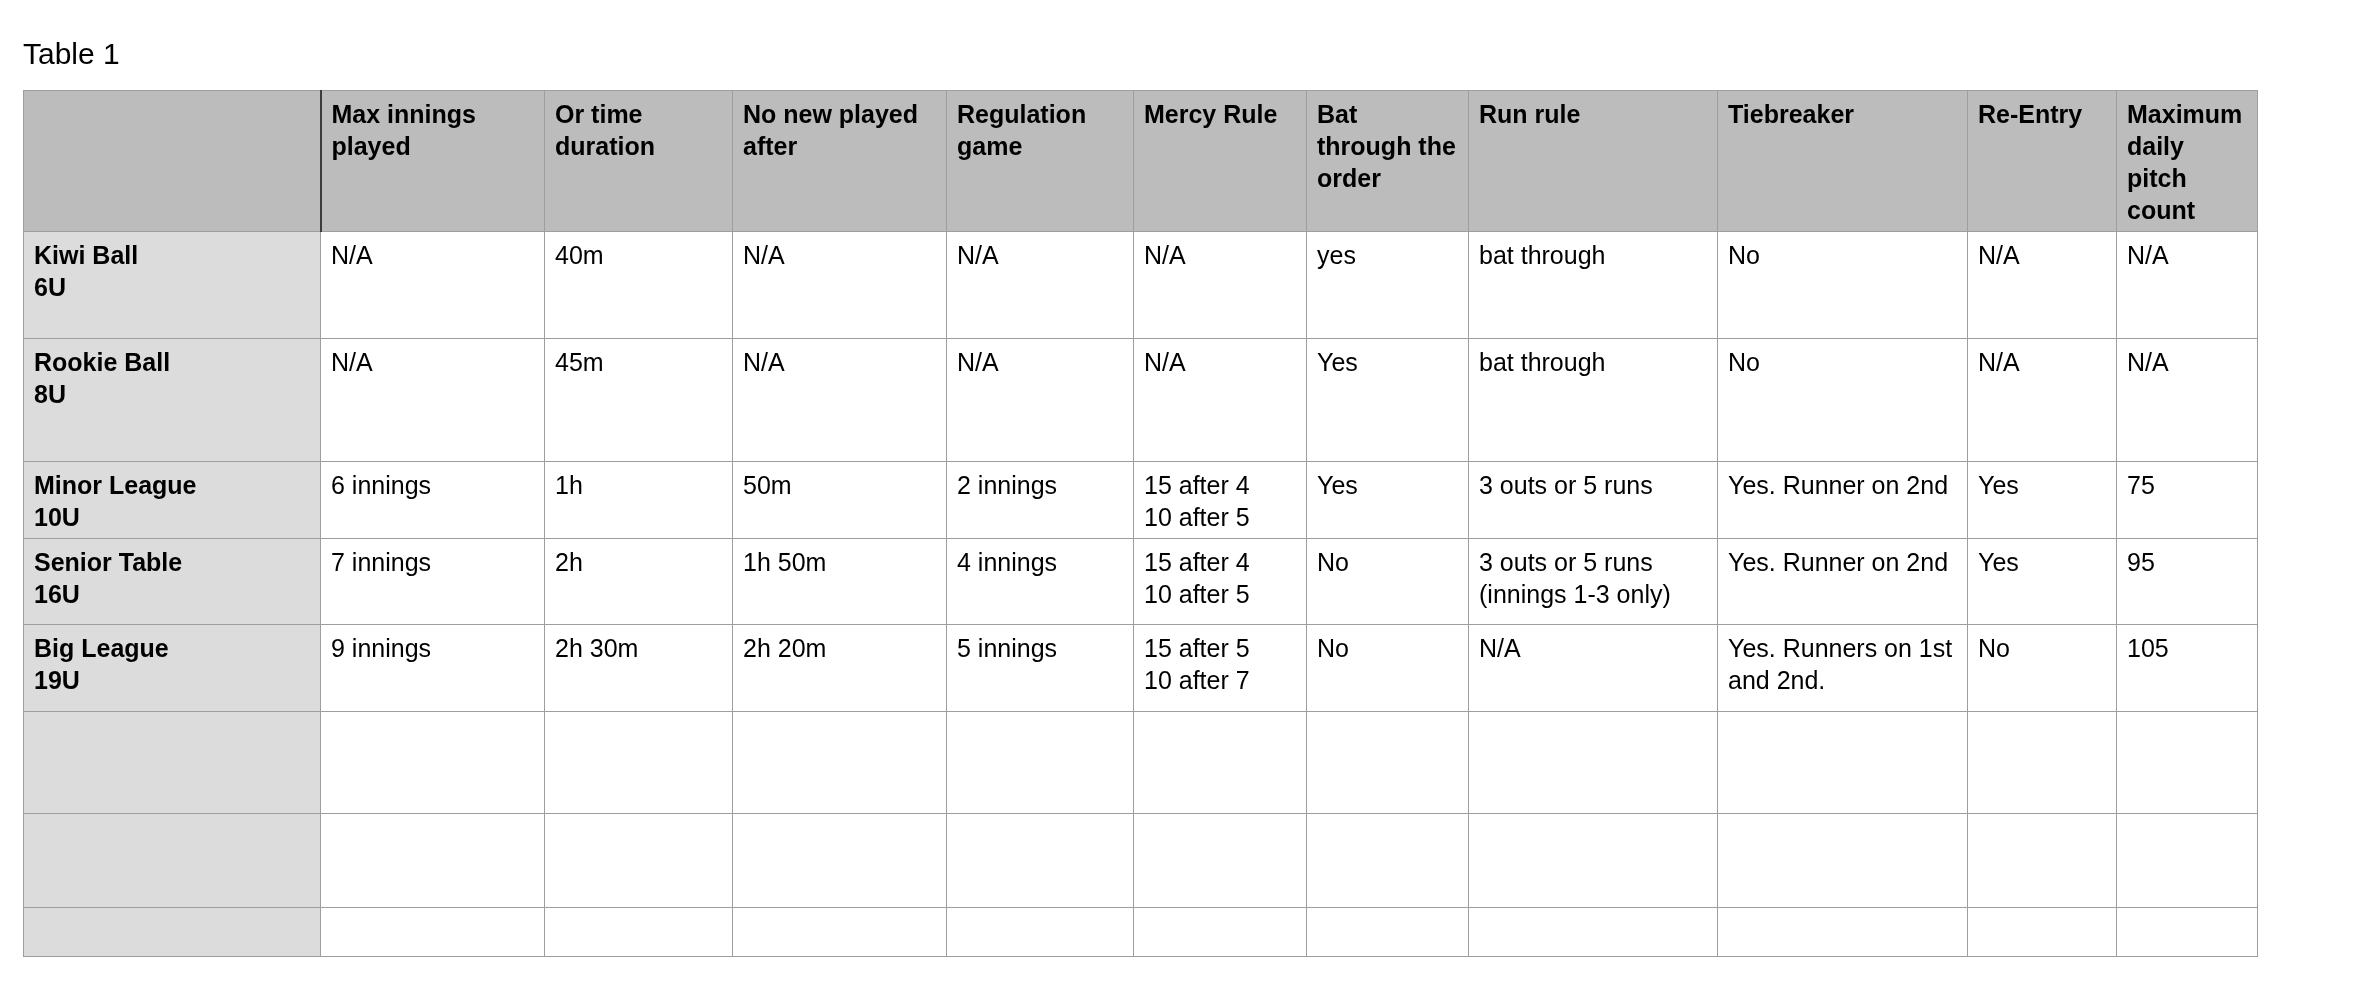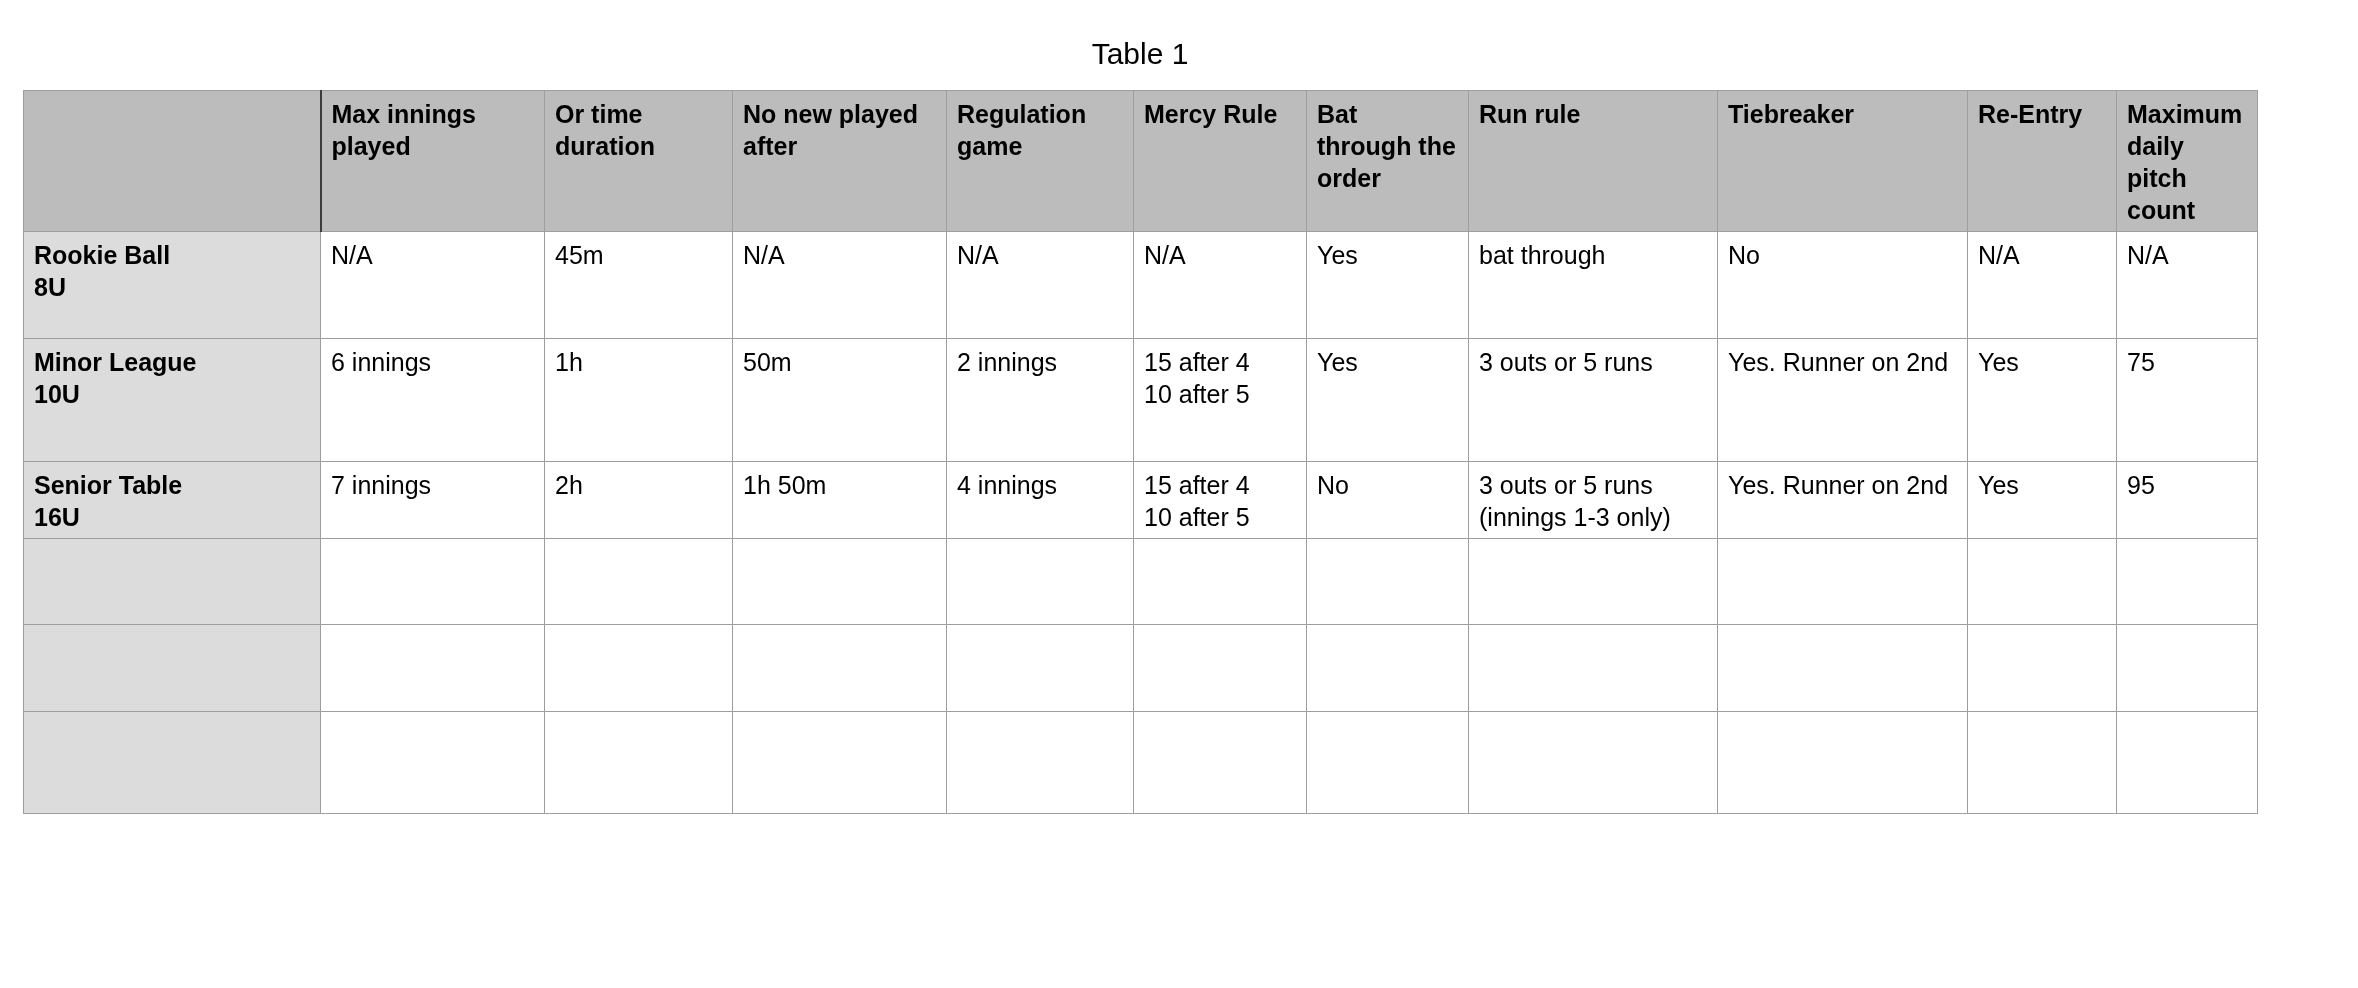--- a/index.html
+++ b/index.html
@@ -19,21 +19,20 @@
     background: var(--page-bg);
     color: var(--text);
     font-family: "Liberation Sans", sans-serif;
   }
   .page { padding-top: 38px; }
   .table-area {
     margin-left: 23px;
     width: 2234px;
   }
   .table-title {
-    text-align: center;
     font-size: 30px;
     line-height: 32px;
     font-weight: 400;
     margin: 0 0 20px 0;
     white-space: pre-line;
   }
   table.grid {
     border-collapse: collapse;
     table-layout: fixed;
     width: 2234px;
@@ -124,20 +123,34 @@
           <th>Run rule</th>
           <th>Tiebreaker</th>
           <th>Re-Entry</th>
           <th>Maximum
 daily pitch
 count</th>
         </tr>
       </thead>
       <tbody>
           <tr>
+            <th scope="row">Kiwi Ball
+6U</th>
+            <td>N/A</td>
+            <td>40m</td>
+            <td>N/A</td>
+            <td>N/A</td>
+            <td>N/A</td>
+            <td>yes</td>
+            <td>bat through</td>
+            <td>No</td>
+            <td>N/A</td>
+            <td>N/A</td>
+          </tr>
+          <tr>
             <th scope="row">Rookie Ball
 8U</th>
             <td>N/A</td>
             <td>45m</td>
             <td>N/A</td>
             <td>N/A</td>
             <td>N/A</td>
             <td>Yes</td>
             <td>bat through</td>
             <td>No</td>
@@ -169,20 +182,36 @@
             <td>15 after 4
 10 after 5</td>
             <td>No</td>
             <td>3 outs or 5 runs
 (innings 1-3 only)</td>
             <td>Yes. Runner on 2nd</td>
             <td>Yes</td>
             <td>95</td>
           </tr>
           <tr>
+            <th scope="row">Big League
+19U</th>
+            <td>9 innings</td>
+            <td>2h 30m</td>
+            <td>2h 20m</td>
+            <td>5 innings</td>
+            <td>15 after 5
+10 after 7</td>
+            <td>No</td>
+            <td>N/A</td>
+            <td>Yes. Runners on 1st
+and 2nd.</td>
+            <td>No</td>
+            <td>105</td>
+          </tr>
+          <tr>
             <th scope="row"></th>
             <td></td>
             <td></td>
             <td></td>
             <td></td>
             <td></td>
             <td></td>
             <td></td>
             <td></td>
             <td></td>

